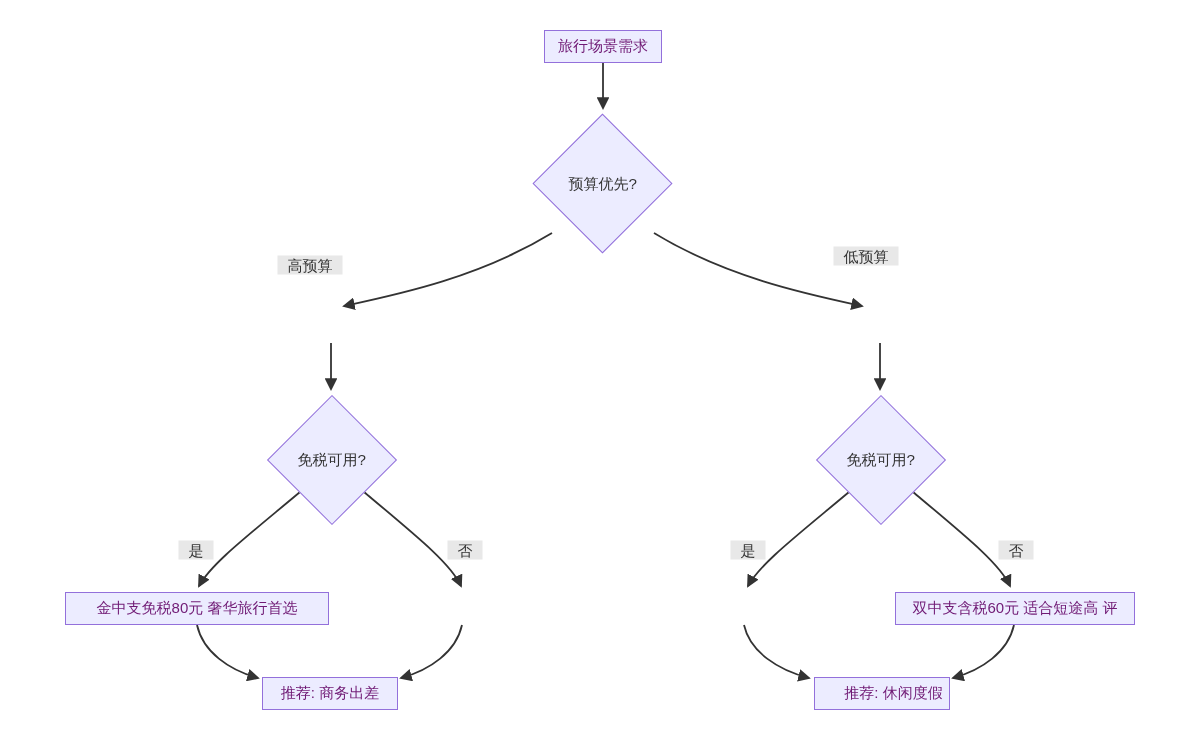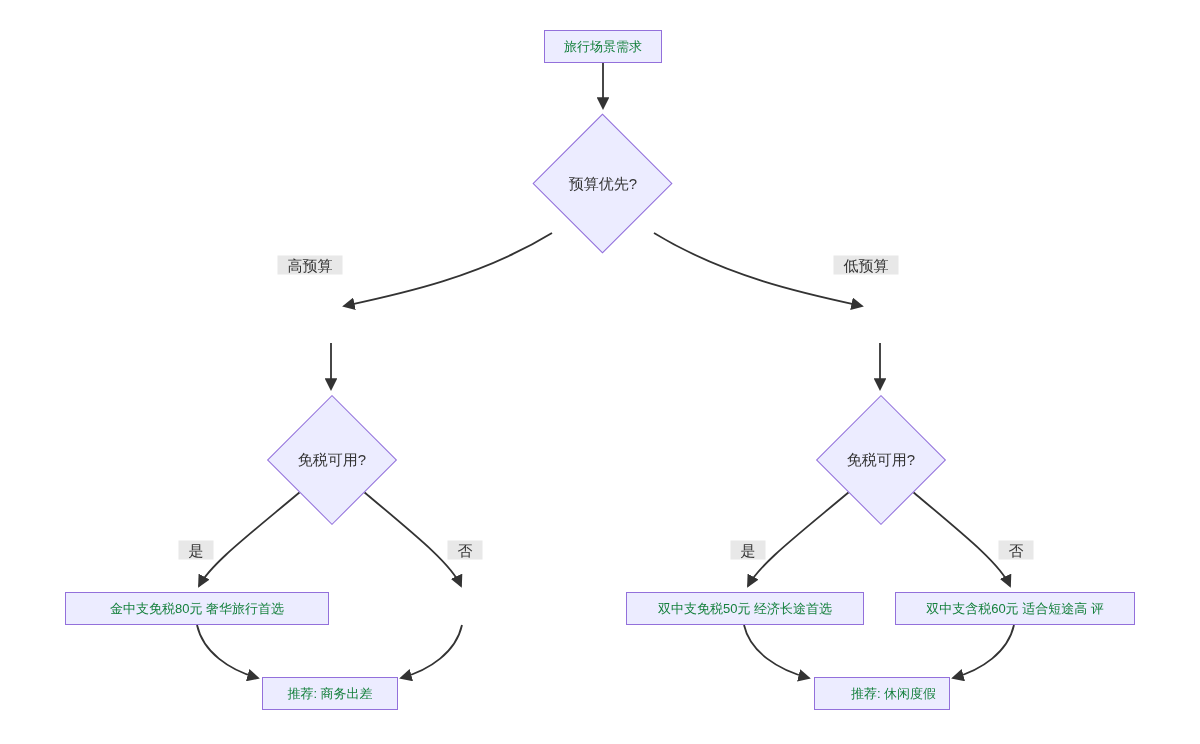--- a/index.html
+++ b/index.html
@@ -19,22 +19,22 @@
   svg.edge-layer path.edge {
     fill: none;
     stroke: #333333;
     stroke-width: 1.8px;
   }
   .rect-node {
     position: absolute;
     box-sizing: border-box;
     background: #ECECFF;
     border: 1px solid #9370DB;
-    color: #15803d;
-    font-size: 13px;
+    color: #701a75;
+    font-size: 15px;
     display: flex;
     align-items: center;
     justify-content: center;
     white-space: nowrap;
     text-align: left;
   }
   .diamond-wrap {
     position: absolute;
   }
   .diamond-shape {
@@ -46,20 +46,21 @@
   }
   .diamond-label {
     position: absolute;
     left: 0; top: 0; right: 0; bottom: 0;
     display: flex;
     align-items: center;
     justify-content: center;
     color: #333333;
     font-size: 15px;
     white-space: nowrap;
+    font-family: Liberation Mono, monospace;
   }
   .edge-label {
     position: absolute;
     transform: translate(-50%, -50%);
     background: #e8e8e8;
     color: #333333;
     font-size: 15px;
     padding: 0 10px;
     line-height: 19px;
     white-space: nowrap;
@@ -75,21 +76,21 @@
   #node-dutyfree-l .diamond-shape,
   #node-dutyfree-r .diamond-shape { left: 19px; top: 19px; width: 92px; height: 92px; }
   #node-gold-dutyfree   { left: 65px;  top: 592px; width: 264px; height: 33px; }
   #node-gold-taxed      { left: 345px; top: 592px; width: 235px; height: 33px; }
   #node-double-dutyfree { left: 626px; top: 592px; width: 238px; height: 33px; }
   #node-double-taxed    { left: 895px; top: 592px; width: 240px; height: 33px; }
   #node-rec-business    { left: 262px; top: 677px; width: 136px; height: 33px; }
   #node-rec-leisure     { left: 814px; top: 677px; width: 136px; height: 33px; padding-left: 23px; }
   
   #label-high-budget { left: 310px;  top: 265px; }
-  #label-low-budget  { left: 866px;  top: 265px; }
+  #label-low-budget  { left: 866px;  top: 256px; }
   #label-yes-left    { left: 196px;  top: 550px; }
   #label-no-left     { left: 465px;  top: 550px; }
   #label-yes-right   { left: 748px;  top: 550px; }
   #label-no-right    { left: 1016px; top: 550px; }
 </style>
 </head>
 <body>
 
 <div class="canvas">
 
@@ -129,21 +130,20 @@
   </div>
 
   <div class="diamond-wrap" id="node-dutyfree-r">
     <div class="diamond-shape"></div>
     <div class="diamond-label">免税可用?</div>
   </div>
 
   <div class="rect-node" id="node-gold-dutyfree">金中支免税80元 奢华旅行首选</div>
 
 
-  <div class="rect-node" id="node-double-dutyfree">双中支免税50元 经济长途首选</div>
 
   <div class="rect-node" id="node-double-taxed">双中支含税60元 适合短途高 评</div>
 
   <div class="rect-node" id="node-rec-business">推荐: 商务出差</div>
 
   <div class="rect-node" id="node-rec-leisure">推荐: 休闲度假</div>
 
   <span class="edge-label" id="label-high-budget">高预算</span>
   <span class="edge-label" id="label-low-budget">低预算</span>
   <span class="edge-label" id="label-yes-left">是</span>

